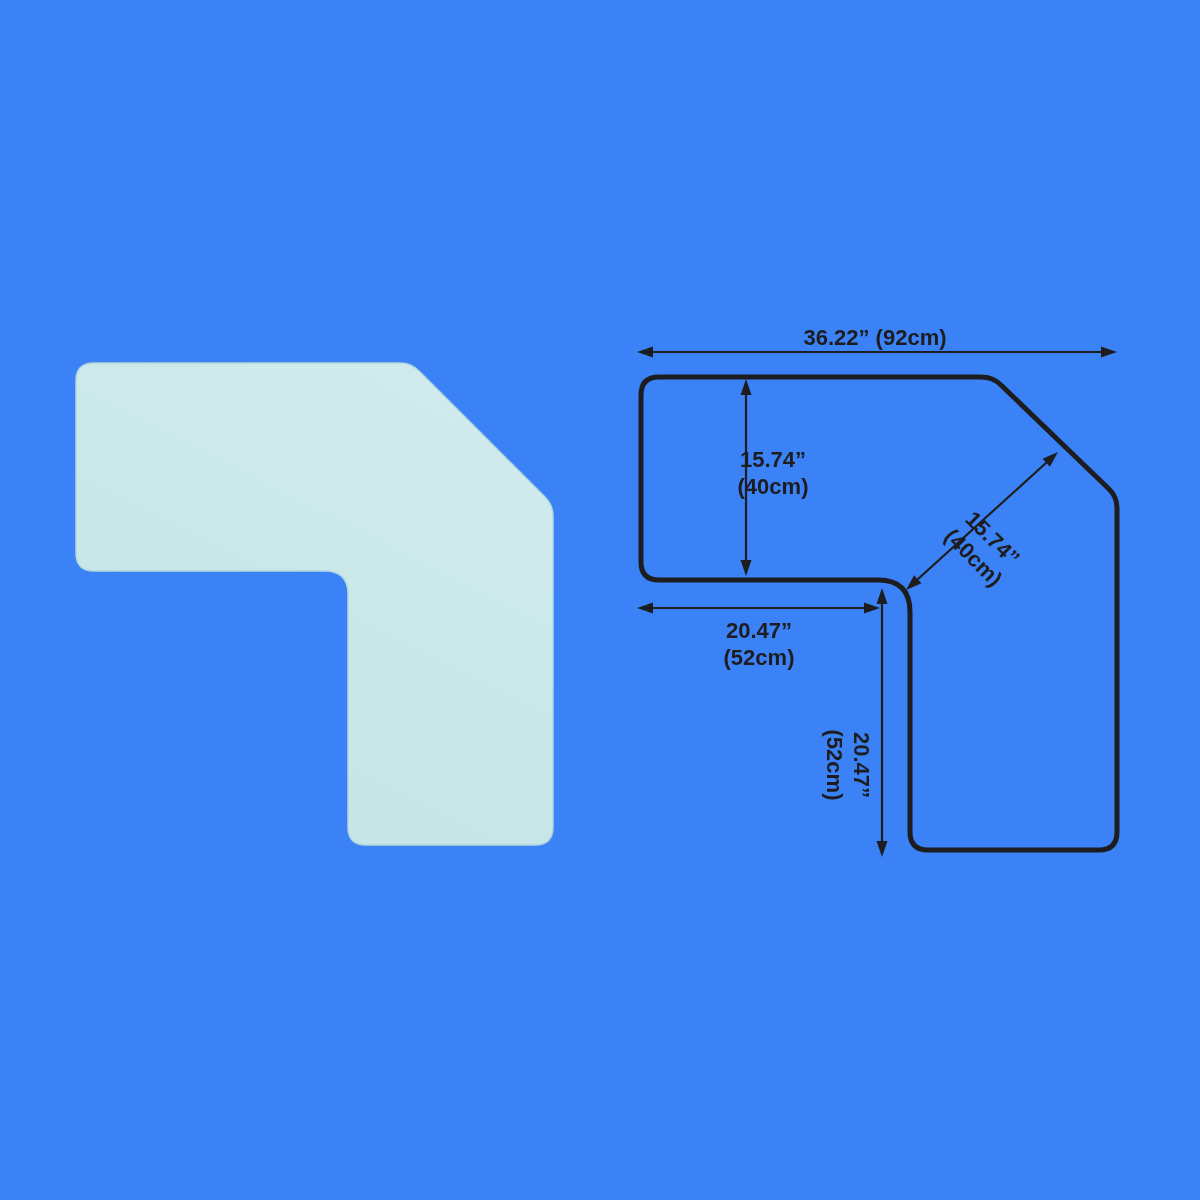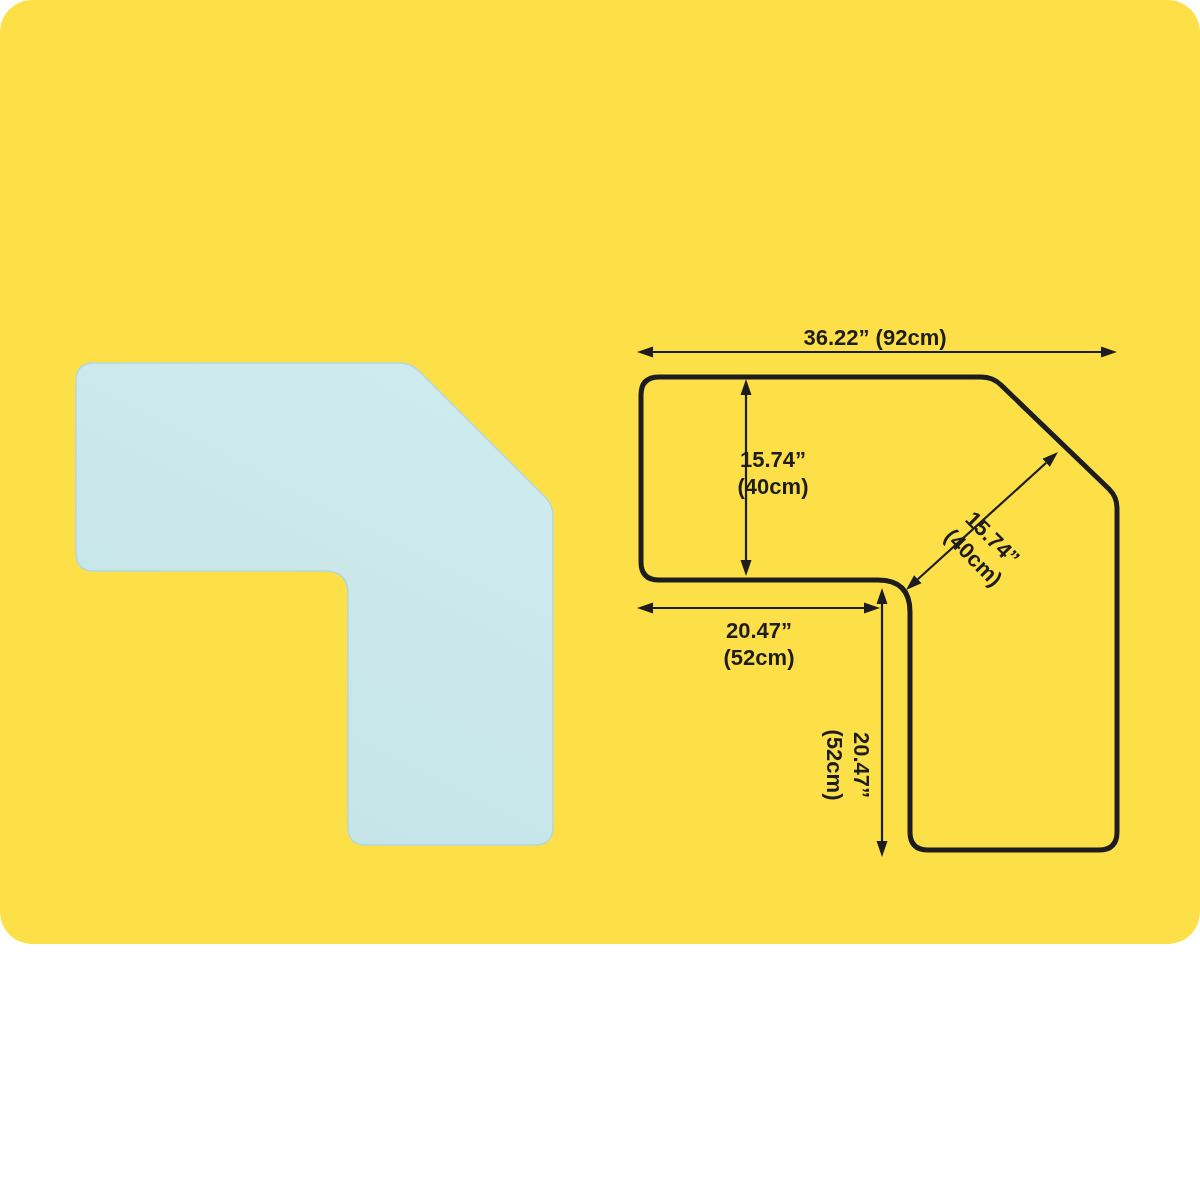--- a/index.html
+++ b/index.html
@@ -1,22 +1,21 @@
 <!DOCTYPE html>
 <html><head>
 <meta charset="utf-8">
 <style>
   html,body{margin:0;padding:0;background:#ffffff;}
   .canvas{
     position:relative;
-    width:1200px;height:944px;
-    background:#fde047;
+    width:1200px;height:1200px;
+    background:#3b82f6;
     overflow:hidden;
     font-family:"Liberation Sans", sans-serif;
-    border-radius:32px;
   }
   .canvas svg{position:absolute;left:0;top:0;}
   .outline{fill:none;stroke-width:5;stroke-linejoin:round;stroke-linecap:round;}
   .dim-line{stroke-width:2.2;fill:none;}
   .mat-shape{stroke-width:1.5;}
   .label{
     position:absolute;
     transform:translate(-50%,-50%);
     text-align:center;
     font-size:22px;

